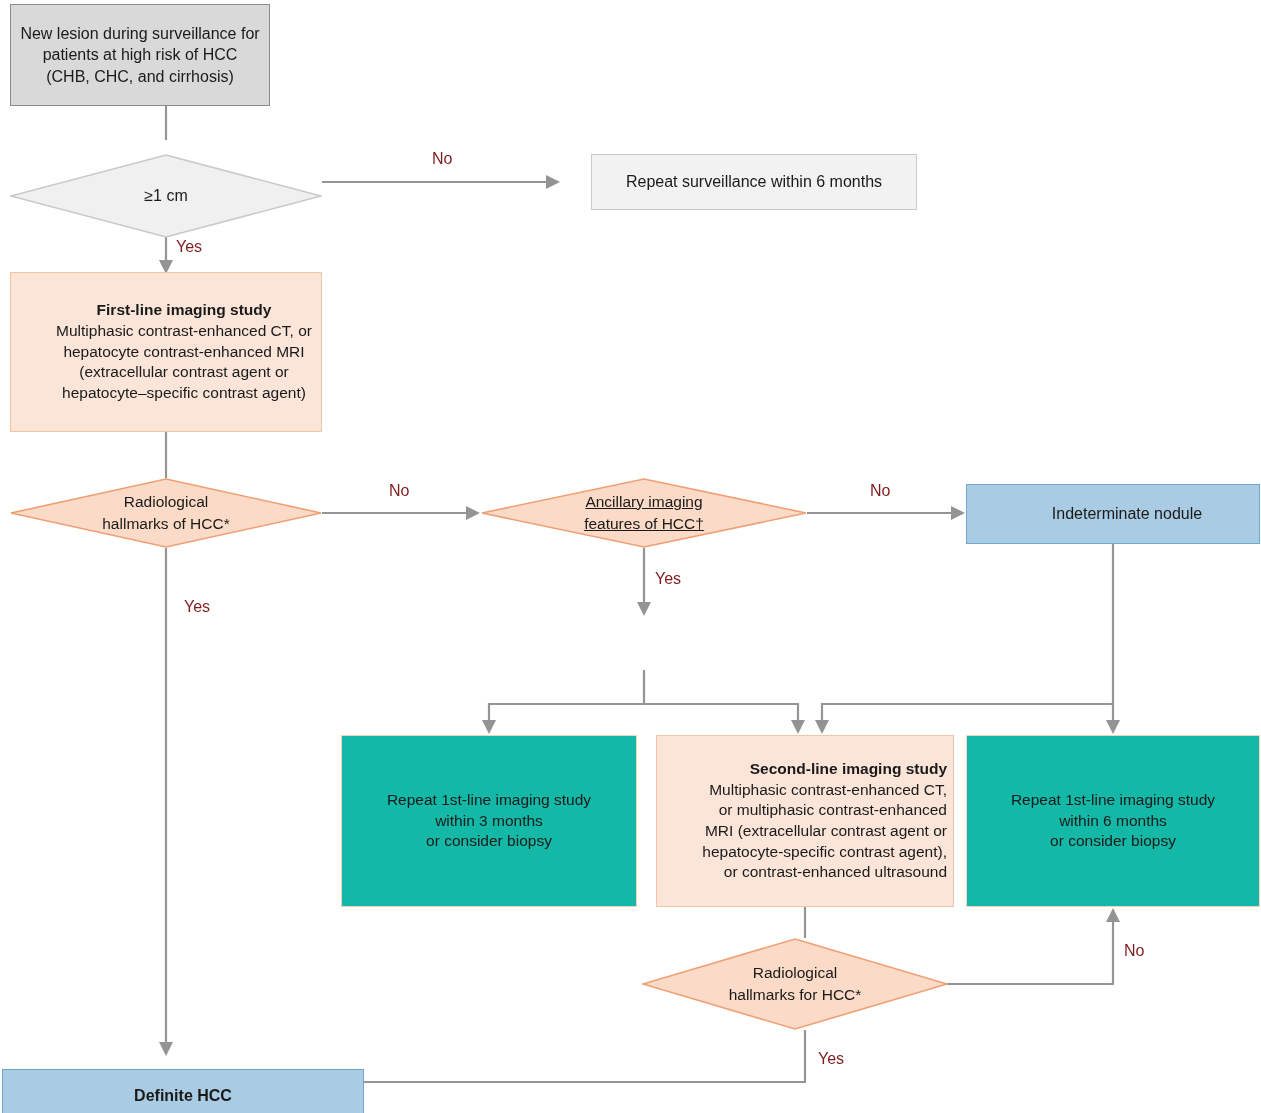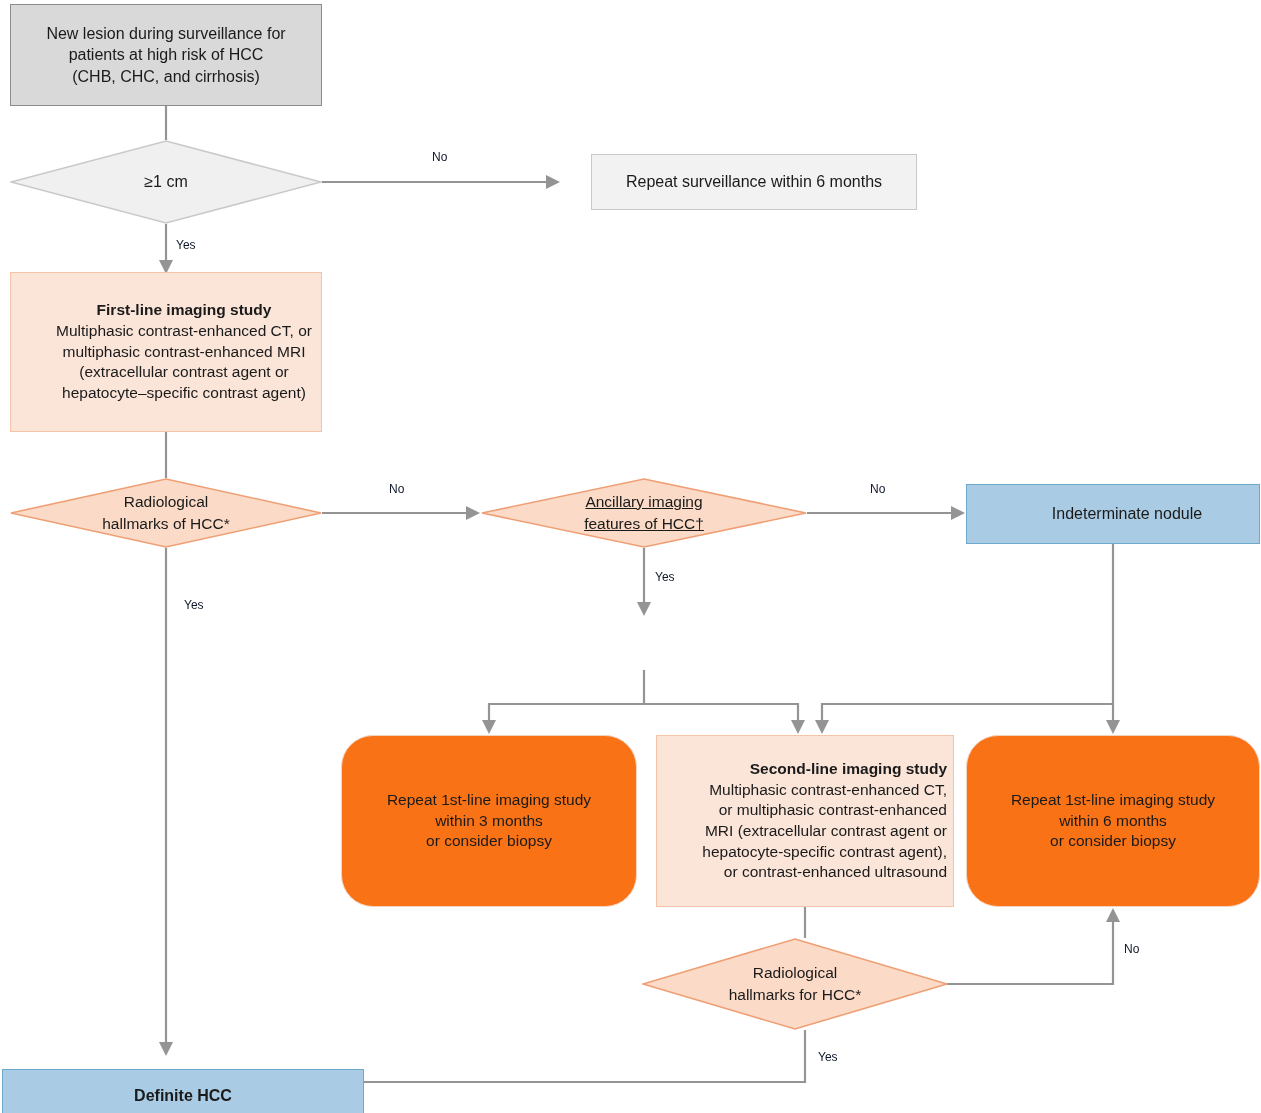--- a/index.html
+++ b/index.html
@@ -9,28 +9,28 @@
   .node{position:absolute;box-sizing:border-box;display:flex;align-items:center;
         justify-content:center;text-align:center;line-height:1.33;}
   .node .inner{width:100%;padding:0 6px;box-sizing:border-box;}
   .ttl{font-weight:bold;display:block;}
 
   .box{border:1px solid;}
   .box-gray{background:#d9d9d9;border-color:#8c8c8c;}
   .box-gray-lite{background:#f2f2f2;border-color:#c9c9c9;margin-left:32px;}
   .box-blue{background:#a9cbe3;border-color:#6fa8cd;}
   .box-peach{background:#fbe5d9;border-color:#f3c4a7;padding-left:36px;}
-  .box-peach-lite{background:#f97316;border-color:#f6d3be;border-radius:32px;}
+  .box-peach-lite{background:#14b8a6;border-color:#f6d3be;}
 
   .diamond{position:absolute;}
   .diamond svg{position:absolute;inset:0;width:100%;height:100%;display:block;}
   .diamond .dlabel{position:absolute;inset:0;display:flex;align-items:center;
      justify-content:center;text-align:center;line-height:1.45;}
 
-  .edgelbl{position:absolute;font-size:12px;color:#0f172a;white-space:nowrap;}
+  .edgelbl{position:absolute;font-size:16px;color:#7f1d1d;white-space:nowrap;}
 
   #wires{position:absolute;left:0;top:0;width:1261px;height:1113px;pointer-events:none;}
   #wires path,#wires line{stroke:#949494;stroke-width:2.2;fill:none;}
   #wires polygon{fill:#949494;}
 </style>
 </head>
 <body>
 
 <div id="canvas">
 
@@ -71,48 +71,48 @@
 
     <line x1="805" y1="906" x2="805" y2="938"></line>
 
     <path d="M947,984 L1113,984 L1113,920"></path>
     <polygon points="1113,908 1106,922 1120,922"></polygon>
 
     <path d="M805,1030 L805,1082 L342,1082"></path>
     <polygon points="330,1082 344,1075 344,1089"></polygon>
   </svg>
 
-  <div class="node box box-gray" style="left:10px;top:4px;width:312px;height:102px;font-size:16px;">
+  <div class="node box box-gray" style="left:10px;top:4px;width:260px;height:102px;font-size:16px;">
     <div class="inner">
       <span>New lesion during surveillance for</span><br>
       <span>patients at high risk of HCC</span><br>
       <span>(CHB, CHC, and cirrhosis)</span>
     </div>
   </div>
 
-  <div class="diamond" style="left:10px;top:140px;width:312px;height:84px;text-decoration:underline;">
+  <div class="diamond" style="left:10px;top:154px;width:312px;height:84px;text-decoration:underline;">
     <svg viewBox="0 0 312 84" preserveAspectRatio="none">
       <polygon points="156,1 311,42 156,83 1,42" fill="#f0f0f0" stroke="#c9c9c9" stroke-width="1.6"></polygon>
     </svg>
     <div class="dlabel" style="font-size:16px;">
       <span>≥1 cm</span>
     </div>
   </div>
 
   <div class="node box box-gray-lite" style="left:559px;top:154px;width:326px;height:56px;font-size:16px;">
     <div class="inner">
       <span>Repeat surveillance within 6 months</span>
     </div>
   </div>
 
   <div class="node box box-peach" style="left:10px;top:272px;width:312px;height:160px;font-size:15.5px;">
     <div class="inner">
       <span class="ttl">First-line imaging study</span>
       <span>Multiphasic contrast-enhanced CT, or</span><br>
-      <span>multiphasic contrast-enhanced MRI</span><br>
+      <span>hepatocyte contrast-enhanced MRI</span><br>
       <span>(extracellular contrast agent or</span><br>
       <span>hepatocyte–specific contrast agent)</span>
     </div>
   </div>
 
   <div class="diamond" style="left:10px;top:478px;width:312px;height:70px;">
     <svg viewBox="0 0 312 70" preserveAspectRatio="none">
       <polygon points="156,1 311,35 156,69 1,35" fill="#fbdbc7" stroke="#ef9f74" stroke-width="1.6"></polygon>
     </svg>
     <div class="dlabel" style="font-size:15.5px;">

